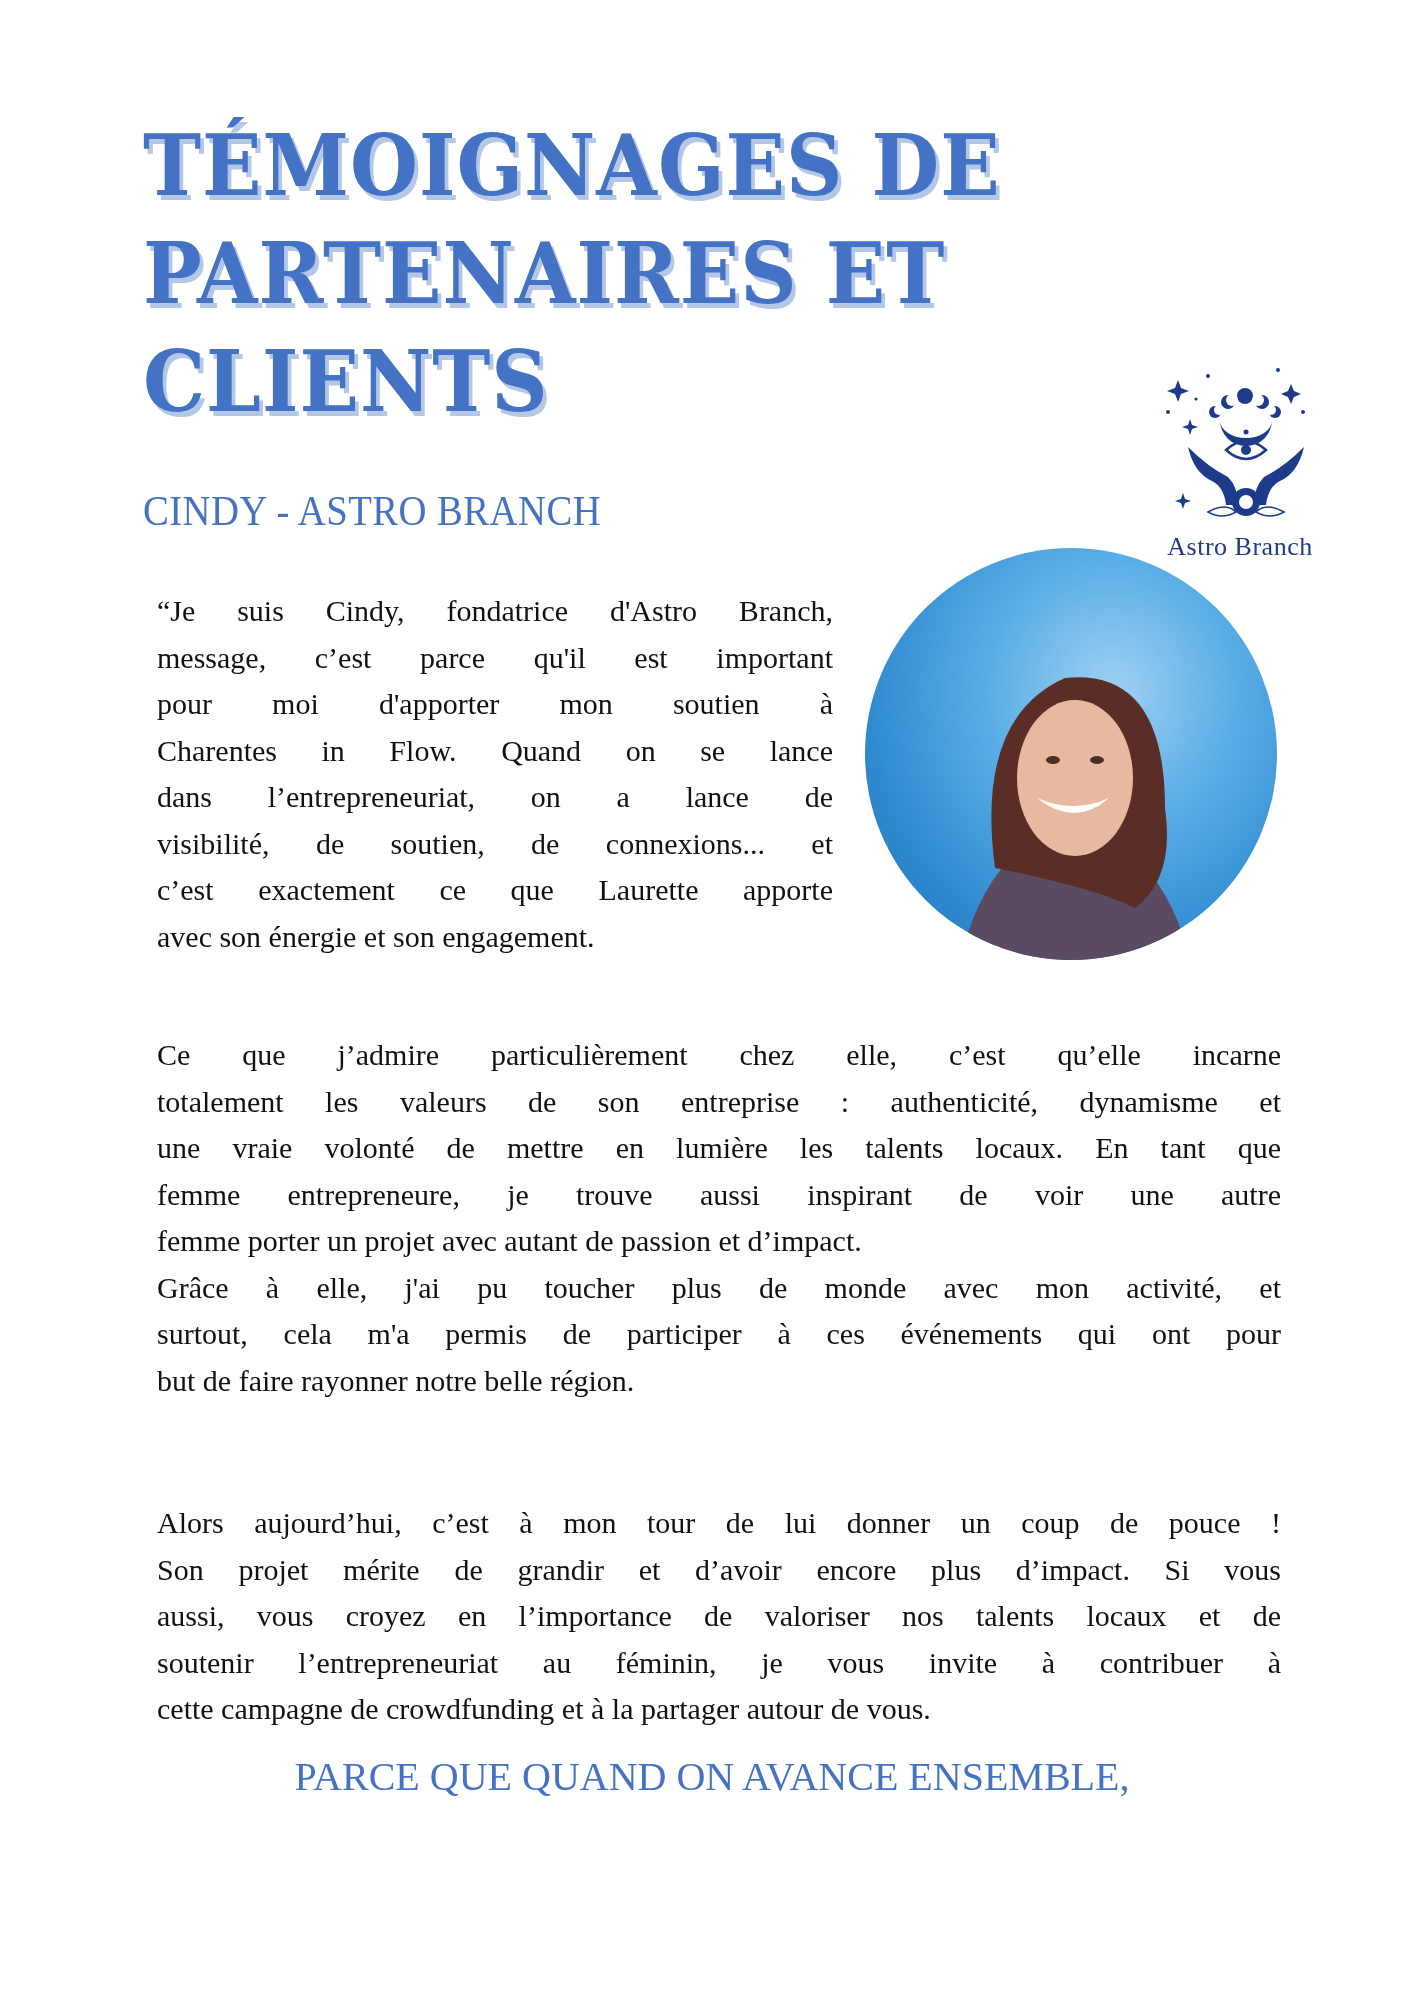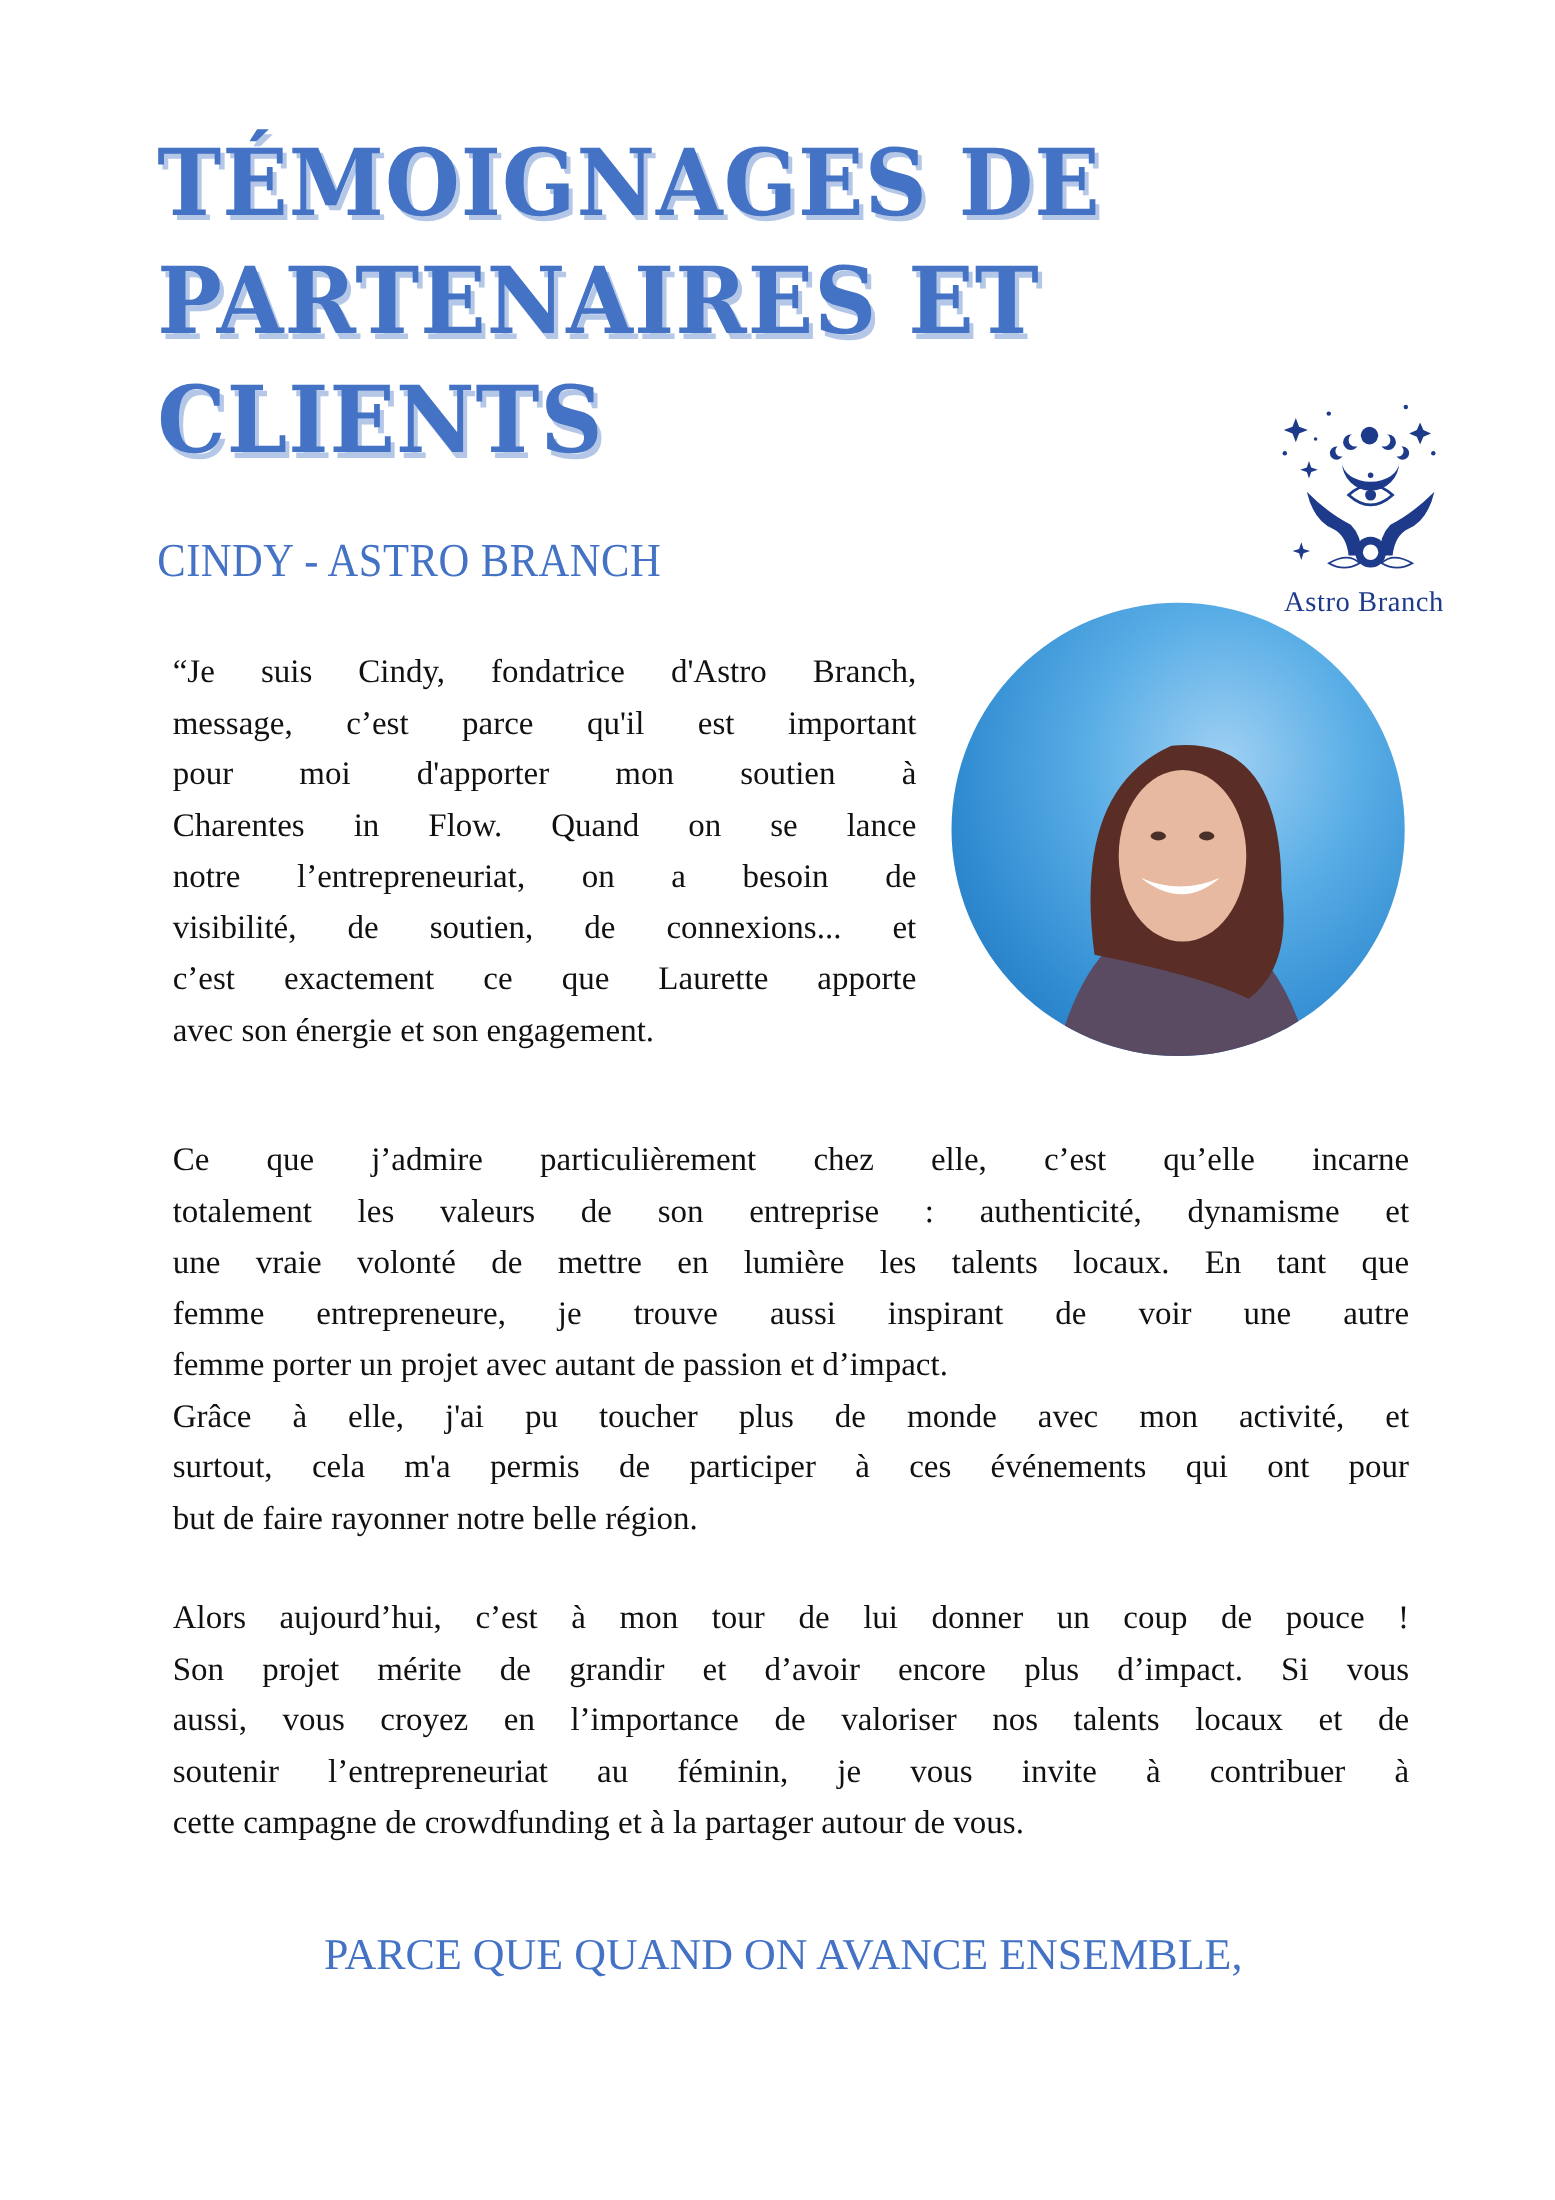--- a/index.html
+++ b/index.html
@@ -29,21 +29,21 @@
   .photo {
     position: absolute; left: 865px; top: 548px; width: 412px; height: 412px; border-radius: 50%; overflow: hidden;
     background: radial-gradient(ellipse at 60% 35%, #9fd0f3 0%, #5aaee6 35%, #2f8ad0 70%, #1f6fb5 100%);
   }
   .body-text {
     font-family: "Liberation Serif", serif; font-size: 30px; line-height: 46.5px; color: #111;
     text-align: justify; margin: 0;
   }
   .p1 { position: absolute; left: 143px; top: 588px; width: 690px; }
   .p2 { position: absolute; left: 143px; top: 1032px; width: 1138px; }
-  .p3 { position: absolute; left: 143px; top: 1448px; width: 1138px; }
+  .p3 { position: absolute; left: 143px; top: 1500px; width: 1138px; }
   .closing {
     position: absolute; left: 143px; top: 1752px; width: 1138px; text-align: center; margin: 0;
     font-family: "Liberation Serif", serif; font-size: 40px; line-height: 50px; color: #4472C4;
   }
   .closing span { display: block; text-align: center; }
   .line { display: block; text-align: justify; text-align-last: justify; margin-left: 14px; }
   .line.last { text-align-last: left; }
 </style>
 </head>
 <body>
@@ -108,21 +108,21 @@
     <ellipse cx="188" cy="212" rx="7" ry="4" fill="#4a3026"></ellipse>
     <ellipse cx="232" cy="212" rx="7" ry="4" fill="#4a3026"></ellipse>
   </svg>
 </div>
 
 <div class="body-text p1">
   <span class="line">“Je suis Cindy, fondatrice d'Astro Branch,</span>
   <span class="line">message, c’est parce qu'il est important</span>
   <span class="line">pour moi d'apporter mon soutien à</span>
   <span class="line">Charentes in Flow. Quand on se lance</span>
-  <span class="line">notre l’entrepreneuriat, on a besoin de</span>
+  <span class="line">dans l’entrepreneuriat, on a lance de</span>
   <span class="line">visibilité, de soutien, de connexions... et</span>
   <span class="line">c’est exactement ce que Laurette apporte</span>
   <span class="line last">avec son énergie et son engagement.</span>
 </div>
 
 <div class="body-text p2">
   <span class="line">Ce que j’admire particulièrement chez elle, c’est qu’elle incarne</span>
   <span class="line">totalement les valeurs de son entreprise : authenticité, dynamisme et</span>
   <span class="line">une vraie volonté de mettre en lumière les talents locaux. En tant que</span>
   <span class="line">femme entrepreneure, je trouve aussi inspirant de voir une autre</span>

